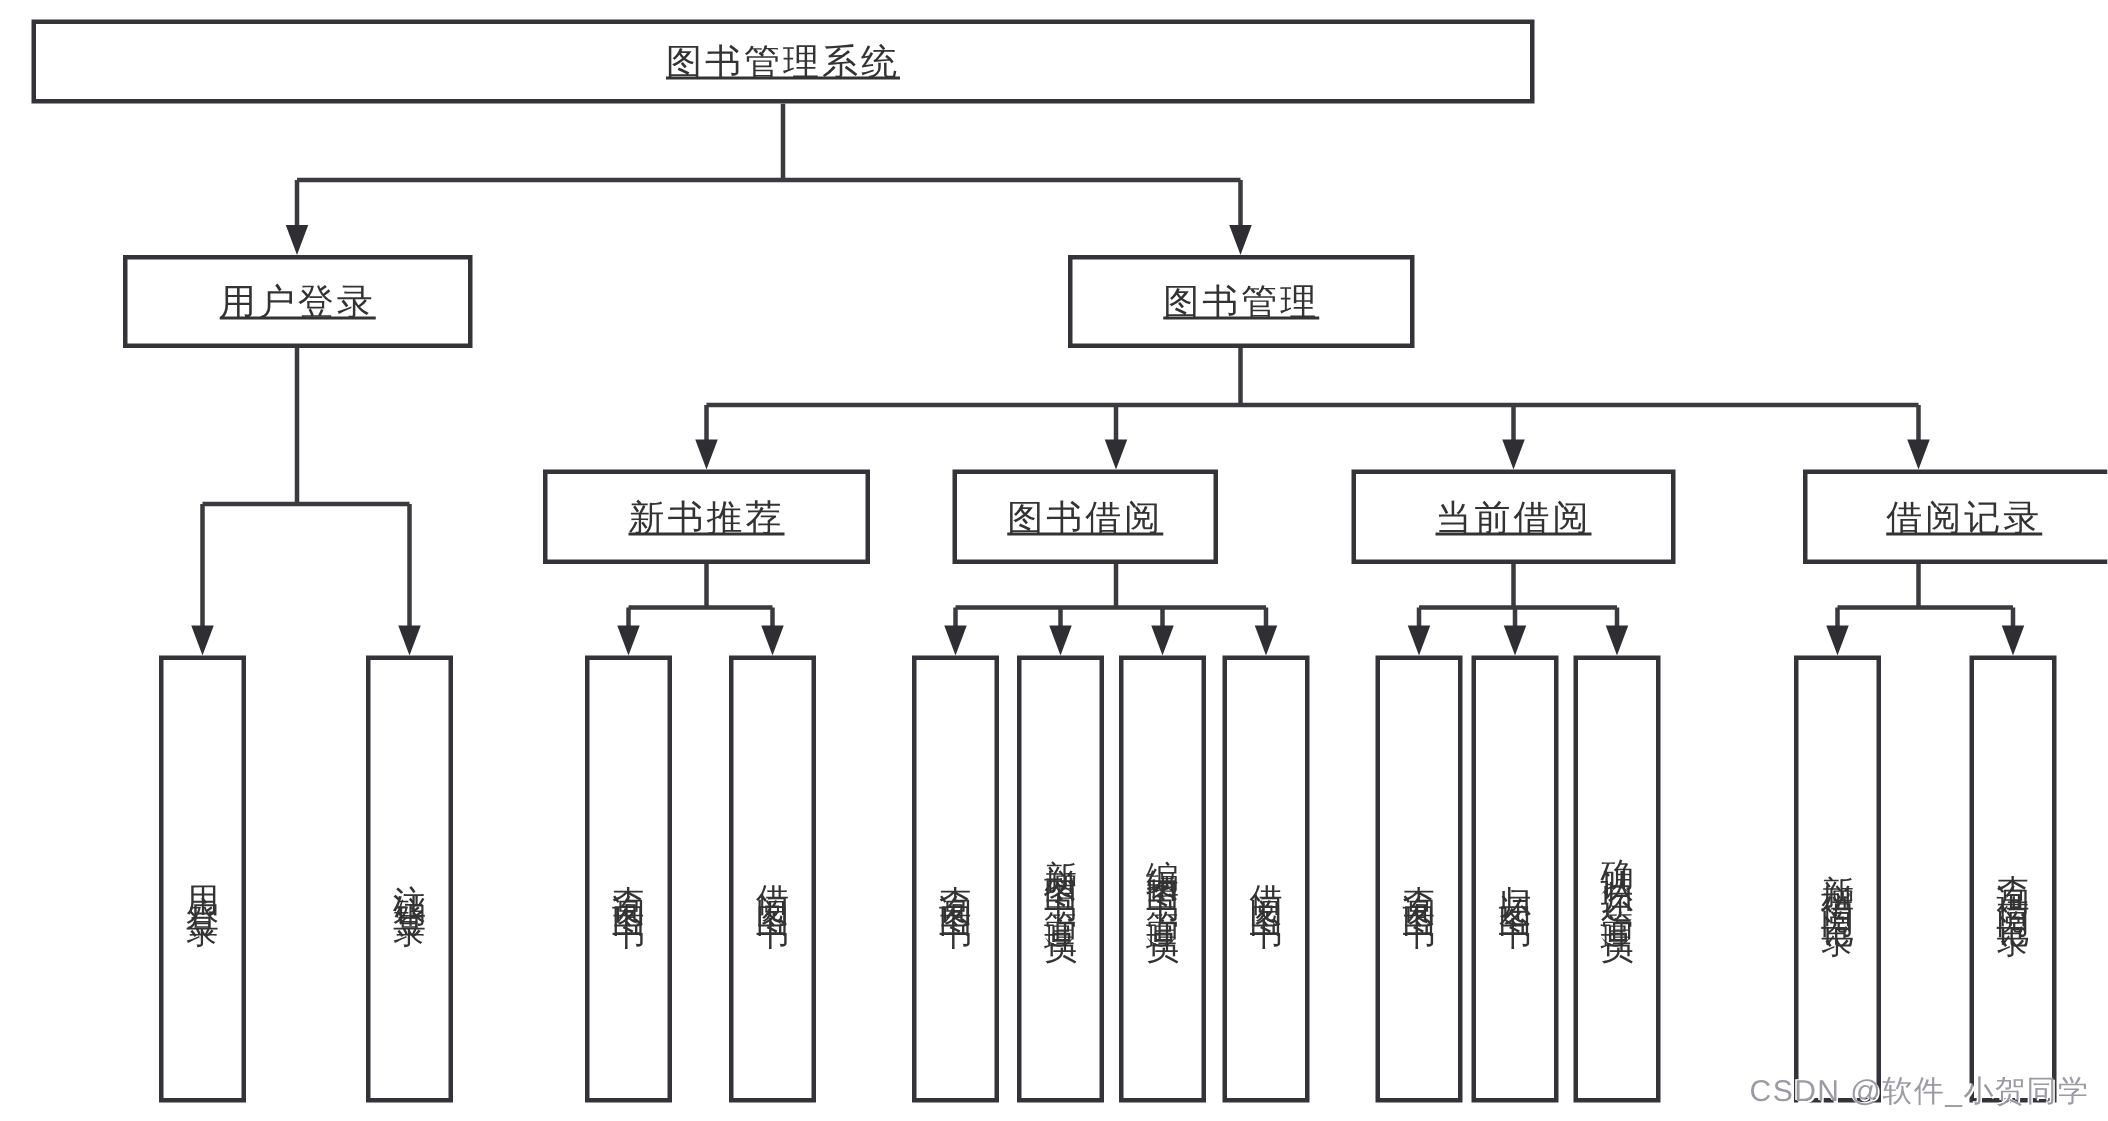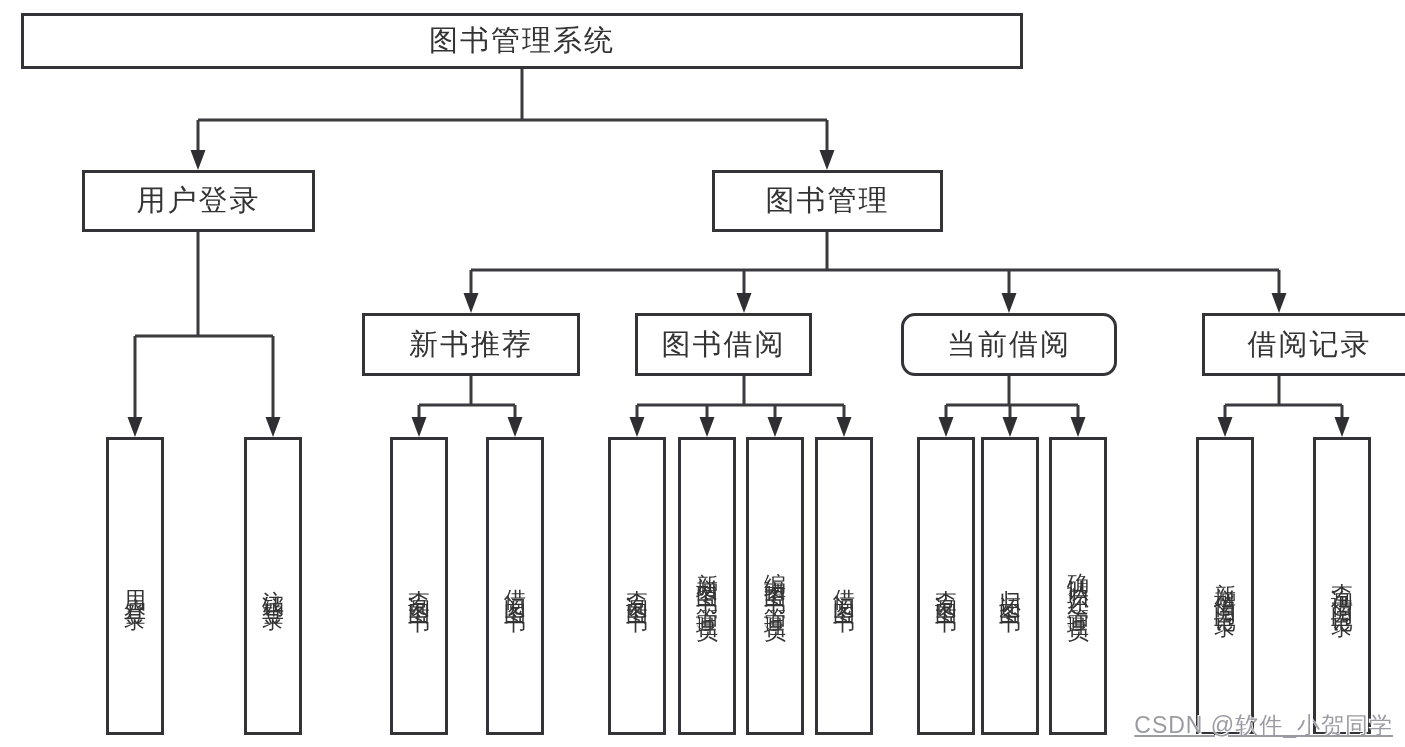--- a/index.html
+++ b/index.html
@@ -14,24 +14,25 @@
   }
   #wires { position: absolute; left: 0; top: 0; z-index: 1; }
   .node {
     position: absolute;
     box-sizing: border-box;
     background: #ffffff;
     border: 3px solid #333338;
     display: flex;
     align-items: center;
     justify-content: center;
-    font-size: 29px;
+    font-size: 24px;
     letter-spacing: 2px;
     color: #333333;
     z-index: 2;
+    text-decoration: underline;
   }
   .leaf {
     position: absolute;
     box-sizing: border-box;
     background: #ffffff;
     border: 3px solid #333338;
     top: 437px;
     width: 58px;
     height: 298px;
     display: flex;
@@ -45,26 +46,25 @@
     font-size: 22px;
     letter-spacing: 7px;
     line-height: 1;
     color: #333333;
     white-space: nowrap;
   }
   .watermark {
     position: absolute;
     right: 12px;
     bottom: 6px;
-    font-size: 23px;
+    font-size: 20px;
     letter-spacing: 1px;
     color: #9b9ba3;
     text-shadow: 1px 1px 0 #ffffff, -1px -1px 0 #ffffff;
     z-index: 3;
-    text-decoration: underline;
   }
 </style>
 </head>
 <body>
 
 <div id="canvas">
 
   <svg id="wires" width="1405" height="747" viewBox="0 0 1405 747">
     <g stroke="#3b3b3f" stroke-width="3" fill="none">
 
@@ -105,21 +105,21 @@
     </g>
   </svg>
 
   <div class="node" style="left:21px; top:13px; width:1002px; height:56px;">图书管理系统</div>
 
   <div class="node" style="left:82px; top:170px; width:233px; height:62px;">用户登录</div>
   <div class="node" style="left:362px; top:313px; width:218px; height:63px;">新书推荐</div>
 
   <div class="node" style="left:712px; top:170px; width:231px; height:62px;">图书管理</div>
   <div class="node" style="left:635px; top:313px; width:177px; height:63px;">图书借阅</div>
-  <div class="node" style="left:901px; top:313px; width:216px; height:63px;border-radius:14px;">当前借阅</div>
+  <div class="node" style="left:901px; top:313px; width:216px; height:63px;">当前借阅</div>
   <div class="node" style="left:1172px; top:313px; width:215px; height:63px;margin-left:30px;">借阅记录</div>
 
   <div class="leaf" style="left:106px;">
     <span>用户登录</span>
   </div>
   <div class="leaf" style="left:244px;">
     <span>注销登录</span>
   </div>
 
   <div class="leaf" style="left:390px;">

